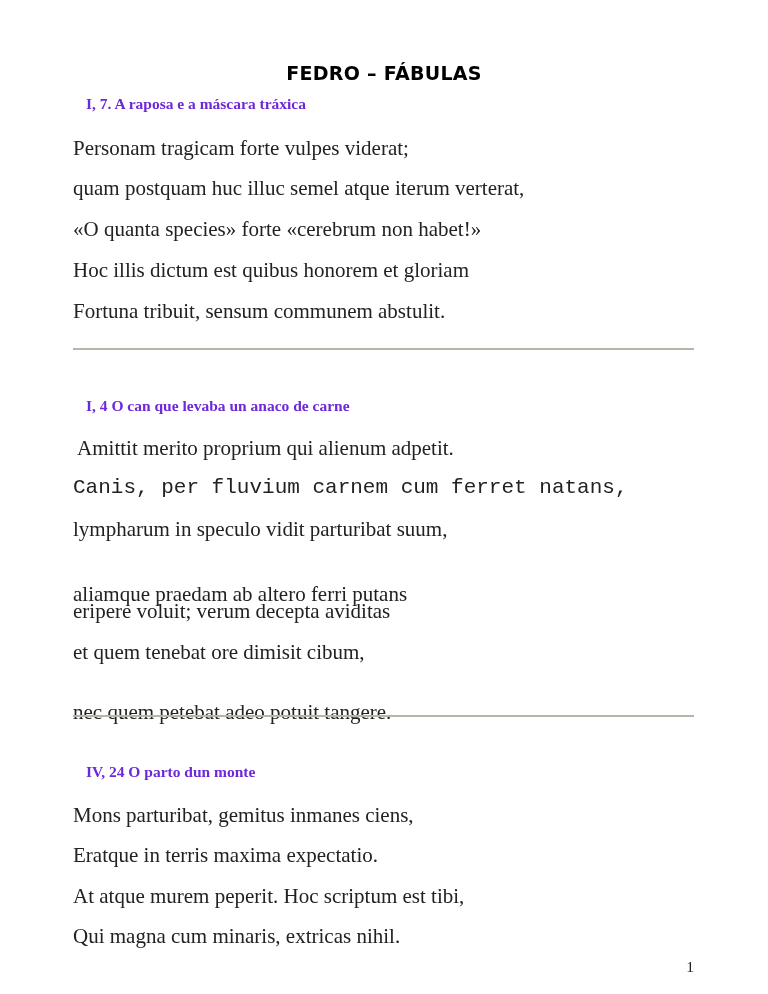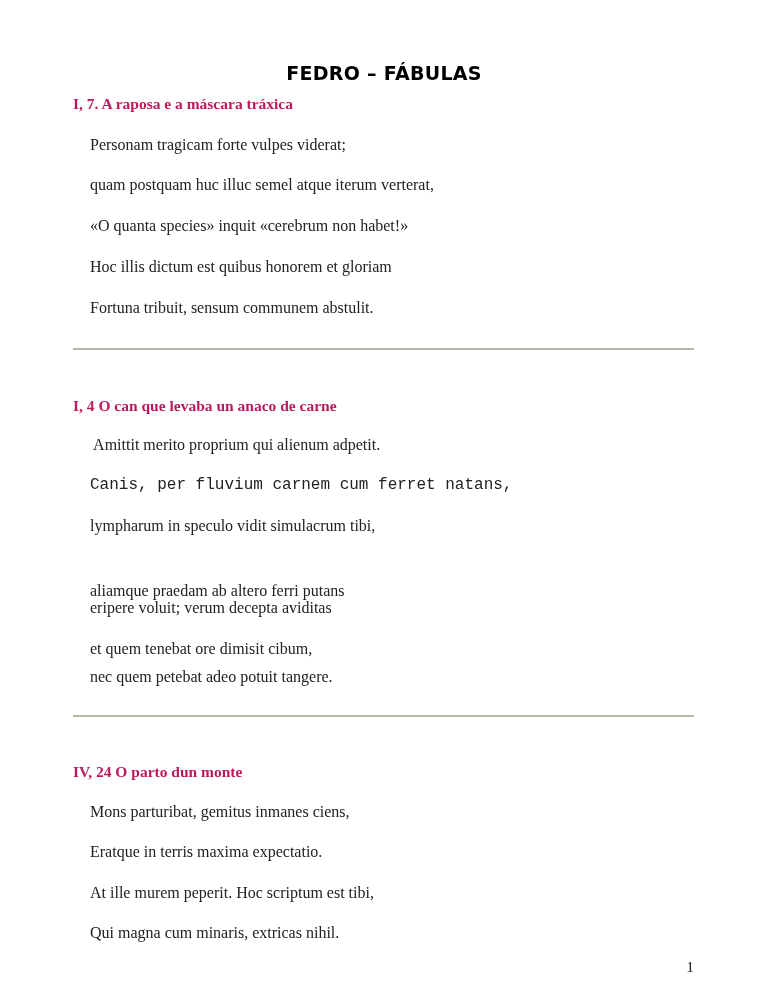--- a/index.html
+++ b/index.html
@@ -5,70 +5,69 @@
     html, body { margin: 0; padding: 0; background: #ffffff; }
     body { width: 768px; height: 994px; position: relative; overflow: hidden; color: #000; }
     .page { position: absolute; left: 0; top: 0; width: 650px; height: 994px; }
     .title {
       position: absolute; left: 0; width: 768px; top: 62px;
       text-align: center;
       font-family: "DejaVu Sans", sans-serif; font-weight: bold; font-size: 19px;
       letter-spacing: 0.3px; color: #000;
     }
     .heading {
-      position: absolute; left: 73px;
-      font-family: "Liberation Serif", serif; font-weight: bold; font-size: 15.5px; color: #be185d;
+      position: absolute; left: 86px;
+      font-family: "Liberation Serif", serif; font-weight: bold; font-size: 15.5px; color: #6d28d9;
     }
     .line {
       position: absolute; left: 73px;
-      font-family: "Liberation Serif", serif; font-size: 16px; color: #222;
+      font-family: "Liberation Serif", serif; font-size: 21px; color: #222;
       white-space: pre;
-      margin-left: 17px;
     }
     .rule {
       position: absolute; left: 73px; width: 621px; height: 0;
       border-top: 2px solid #b8b4a8;
     }
     .page-number {
       position: absolute; left: 536px; width: 158px; top: 940px; text-align: right;
       font-family: "Liberation Serif", serif; font-size: 15.5px; color: #222;
     }
   </style>
 </head>
 <body>
 
 <div class="page">
   <div class="title">FEDRO – FÁBULAS</div>
 
   <section>
     <div class="heading" style="top:95px;">I, 7. A raposa e a máscara tráxica</div>
     <div class="line" style="top:136px;">Personam tragicam forte vulpes viderat;</div>
     <div class="line" style="top:176px;">quam postquam huc illuc semel atque iterum verterat,</div>
-    <div class="line" style="top:217px;">«O quanta species» inquit «cerebrum non habet!»</div>
+    <div class="line" style="top:217px;">«O quanta species» forte «cerebrum non habet!»</div>
     <div class="line" style="top:258px;">Hoc illis dictum est quibus honorem et gloriam</div>
     <div class="line" style="top:299px;">Fortuna tribuit, sensum communem abstulit.</div>
   </section>
 
   <div class="rule" style="top:348px;"></div>
 
   <section>
     <div class="heading" style="top:397px;">I, 4 O can que levaba un anaco de carne</div>
     <div class="line" style="top:436px;"> Amittit merito proprium qui alienum adpetit.</div>
     <div class="line" style="top:476px;font-family:Liberation Mono, monospace;">Canis, per fluvium carnem cum ferret natans,</div>
-    <div class="line" style="top:517px;">lympharum in speculo vidit simulacrum tibi,</div>
+    <div class="line" style="top:517px;">lympharum in speculo vidit parturibat suum,</div>
     <div class="line" style="top:582px;">aliamque praedam ab altero ferri putans</div>
     <div class="line" style="top:599px;">eripere voluit; verum decepta aviditas</div>
     <div class="line" style="top:640px;">et quem tenebat ore dimisit cibum,</div>
-    <div class="line" style="top:668px;">nec quem petebat adeo potuit tangere.</div>
+    <div class="line" style="top:700px;">nec quem petebat adeo potuit tangere.</div>
   </section>
 
   <div class="rule" style="top:715px;"></div>
 
   <section>
     <div class="heading" style="top:763px;">IV, 24 O parto dun monte</div>
     <div class="line" style="top:803px;">Mons parturibat, gemitus inmanes ciens,</div>
     <div class="line" style="top:843px;">Eratque in terris maxima expectatio.</div>
-    <div class="line" style="top:884px;">At ille murem peperit. Hoc scriptum est tibi,</div>
+    <div class="line" style="top:884px;">At atque murem peperit. Hoc scriptum est tibi,</div>
     <div class="line" style="top:924px;">Qui magna cum minaris, extricas nihil.</div>
   </section>
 
   <div class="page-number" style="top:958px;">1</div>
 </div>
 
 </body></html>

